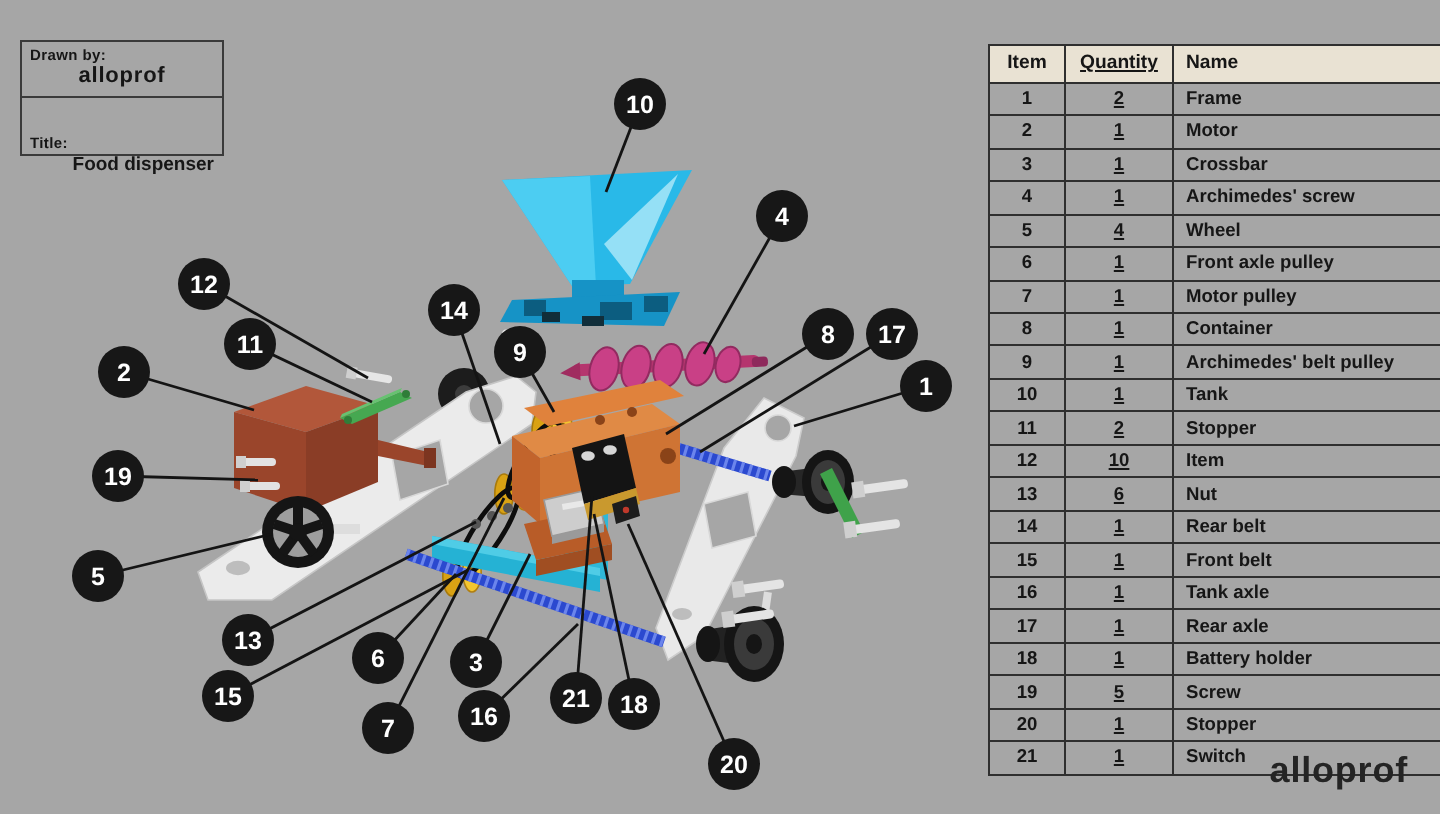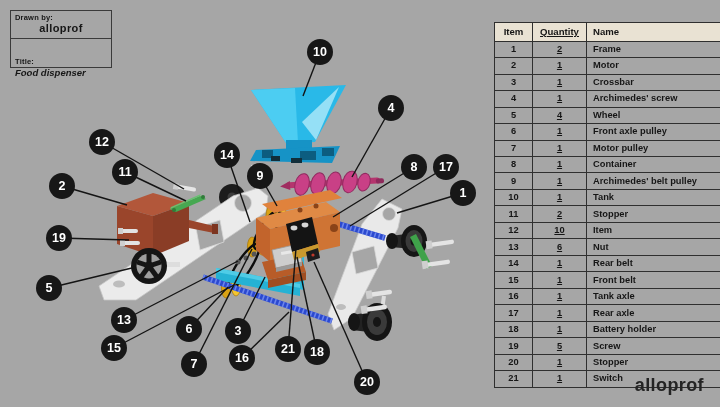--- a/index.html
+++ b/index.html
@@ -8,29 +8,29 @@
   }
   *{box-sizing:border-box;}
   html,body{margin:0;padding:0;}
   body{
     width:720px;height:407px;position:relative;overflow:hidden;
     background:var(--bg);
     font-family:"Liberation Sans",sans-serif;color:var(--ink);
   }
   
   .title-block{
-    position:absolute;left:10px;top:10px;width:102px;height:58px;
+    position:absolute;left:10px;top:20px;width:102px;height:58px;
     border:1px solid #3a3a3a;
   }
   .title-block .row{padding:2px 4px 1px 4px;}
   .title-block .row.first{border-bottom:1px solid #3a3a3a;height:28px;}
   .title-block .row.second{height:28px;margin-top:16px;}
   .tb-label{font-size:7.5px;font-weight:700;letter-spacing:.2px;}
   .tb-logo{font-size:11px;font-weight:700;text-align:center;margin-top:0px;letter-spacing:.4px;}
-  .tb-title{font-size:9.5px;font-weight:700;text-align:left;margin-top:1px;font-style:italic;}
+  .tb-title{font-size:9.5px;font-weight:700;text-align:right;margin-top:1px;}
   
   .bom{
     position:absolute;left:494px;top:22px;width:220px;
     border-collapse:collapse;table-layout:fixed;
   }
   .bom th,.bom td{
     border:1px solid var(--line);
     font-size:9.3px;line-height:1;
     padding:3.2px 2px 3.0px 2px;
     overflow:hidden;white-space:nowrap;

